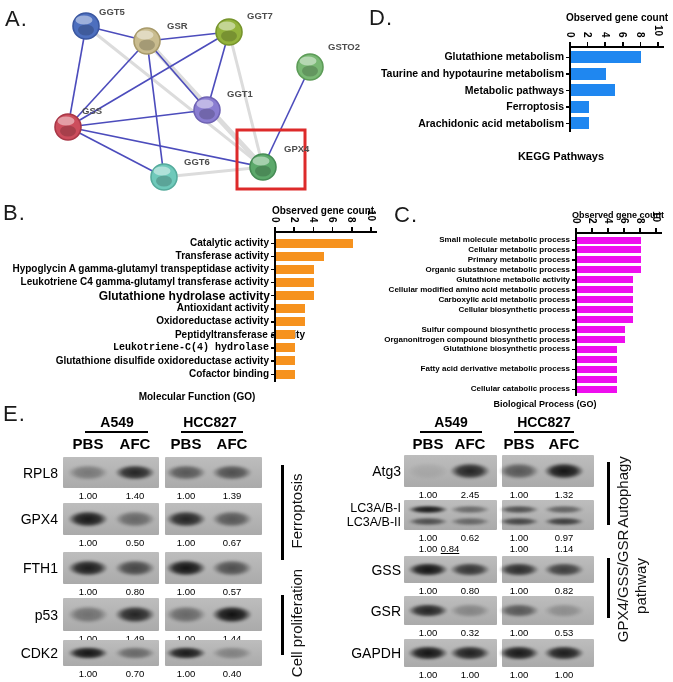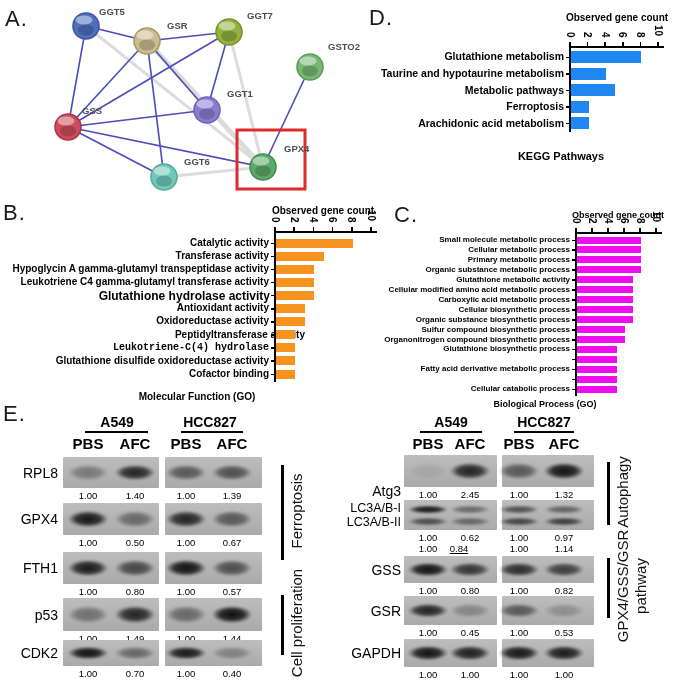--- a/index.html
+++ b/index.html
@@ -214,21 +214,20 @@
       <div class="bar" style="left: 577px; top: 276.3px; width: 56px; height: 7px; background: rgb(238, 14, 238);"></div>
       <div class="cat-label" style="left: 360px; top: 284.79px; width: 210px; font-size: 8px;">Cellular modified amino acid metabolic process</div>
       <div class="cat-tick" style="left: 572px; top: 289.25px; width: 4px;"></div>
       <div class="bar" style="left: 577px; top: 286.25px; width: 56px; height: 7px; background: rgb(238, 14, 238);"></div>
       <div class="cat-label" style="left: 360px; top: 294.74px; width: 210px; font-size: 8px;">Carboxylic acid metabolic process</div>
       <div class="cat-tick" style="left: 572px; top: 299.2px; width: 4px;"></div>
       <div class="bar" style="left: 577px; top: 296.2px; width: 56px; height: 7px; background: rgb(238, 14, 238);"></div>
       <div class="cat-label" style="left: 360px; top: 304.69px; width: 210px; font-size: 8px;">Cellular biosynthetic process</div>
       <div class="cat-tick" style="left: 572px; top: 309.15px; width: 4px;"></div>
       <div class="bar" style="left: 577px; top: 306.15px; width: 56px; height: 7px; background: rgb(238, 14, 238);"></div>
-      <div class="cat-label" style="left: 360px; top: 314.64px; width: 210px; font-size: 8px;">Organic substance biosynthetic process</div>
       <div class="cat-tick" style="left: 572px; top: 319.1px; width: 4px;"></div>
       <div class="bar" style="left: 577px; top: 316.1px; width: 56px; height: 7px; background: rgb(238, 14, 238);"></div>
       <div class="cat-label" style="left: 360px; top: 324.59px; width: 210px; font-size: 8px;">Sulfur compound biosynthetic process</div>
       <div class="cat-tick" style="left: 572px; top: 329.05px; width: 4px;"></div>
       <div class="bar" style="left: 577px; top: 326.05px; width: 48px; height: 7px; background: rgb(238, 14, 238);"></div>
       <div class="cat-label" style="left: 360px; top: 334.54px; width: 210px; font-size: 8px;">Organonitrogen compound biosynthetic process</div>
       <div class="cat-tick" style="left: 572px; top: 339px; width: 4px;"></div>
       <div class="bar" style="left: 577px; top: 336px; width: 48px; height: 7px; background: rgb(238, 14, 238);"></div>
       <div class="cat-label" style="left: 360px; top: 344.49px; width: 210px; font-size: 8px;">Glutathione biosynthetic process</div>
       <div class="cat-tick" style="left: 572px; top: 348.95px; width: 4px;"></div>
@@ -331,21 +330,21 @@
     </div>
   <div class="abs" id="blot-right" style="left:0;top:0;width:673px;height:682px;pointer-events:none">
       <div class="cellline" style="left: 451px; top: 414px;">A549</div>
       <div class="hdr-underline" style="left: 420px; top: 431px; width: 62px;"></div>
       <div class="cellline" style="left: 544px; top: 414px;">HCC827</div>
       <div class="hdr-underline" style="left: 514px; top: 431px; width: 60px;"></div>
       <div class="lane-head" style="left: 428px; top: 435px;">PBS</div>
       <div class="lane-head" style="left: 470px; top: 435px;">AFC</div>
       <div class="lane-head" style="left: 519px; top: 435px;">PBS</div>
       <div class="lane-head" style="left: 564px; top: 435px;">AFC</div>
-      <div class="row-label" style="left: 281px; width: 120px; font-size: 14px; top: 463px; margin-top: 20px;">Atg3</div>
+      <div class="row-label" style="left: 281px; width: 120px; font-size: 14px; top: 463px;">Atg3</div>
       <div class="strip" style="left: 404px; top: 455px; width: 93px; height: 32px;"></div>
       <div class="strip" style="left: 502px; top: 455px; width: 92px; height: 32px;"></div>
       <div class="band" style="left: 406px; top: 462.2px; width: 44px; height: 17.6px; filter: blur(1.3px); background: radial-gradient(closest-side, rgba(8, 8, 8, 0.07) 0%, rgba(8, 8, 8, 0.06) 55%, rgba(8, 8, 8, 0) 92%);"></div>
       <div class="band" style="left: 448px; top: 462.2px; width: 44px; height: 17.6px; filter: blur(1.3px); background: radial-gradient(closest-side, rgba(8, 8, 8, 0.85) 0%, rgba(8, 8, 8, 0.68) 55%, rgba(8, 8, 8, 0) 92%);"></div>
       <div class="band" style="left: 497px; top: 462.2px; width: 44px; height: 17.6px; filter: blur(1.3px); background: radial-gradient(closest-side, rgba(8, 8, 8, 0.55) 0%, rgba(8, 8, 8, 0.44) 55%, rgba(8, 8, 8, 0) 92%);"></div>
       <div class="band" style="left: 542px; top: 462.2px; width: 44px; height: 17.6px; filter: blur(1.3px); background: radial-gradient(closest-side, rgba(8, 8, 8, 0.95) 0%, rgba(8, 8, 8, 0.76) 55%, rgba(8, 8, 8, 0) 92%);"></div>
       <div class="lane-val" style="left: 406px; top: 489px;">1.00</div>
       <div class="lane-val" style="left: 448px; top: 489px;">2.45</div>
       <div class="lane-val" style="left: 497px; top: 489px;">1.00</div>
       <div class="lane-val" style="left: 542px; top: 489px;">1.32</div>
@@ -359,21 +358,21 @@
       <div class="band" style="left: 542px; top: 504.5px; width: 44px; height: 9px; filter: blur(1.3px); background: radial-gradient(closest-side, rgba(8, 8, 8, 0.5) 0%, rgba(8, 8, 8, 0.4) 55%, rgba(8, 8, 8, 0) 92%);"></div>
       <div class="band" style="left: 406px; top: 517.1px; width: 44px; height: 9px; filter: blur(1.3px); background: radial-gradient(closest-side, rgba(8, 8, 8, 0.6) 0%, rgba(8, 8, 8, 0.48) 55%, rgba(8, 8, 8, 0) 92%);"></div>
       <div class="band" style="left: 448px; top: 517.1px; width: 44px; height: 9px; filter: blur(1.3px); background: radial-gradient(closest-side, rgba(8, 8, 8, 0.45) 0%, rgba(8, 8, 8, 0.36) 55%, rgba(8, 8, 8, 0) 92%);"></div>
       <div class="band" style="left: 497px; top: 517.1px; width: 44px; height: 9px; filter: blur(1.3px); background: radial-gradient(closest-side, rgba(8, 8, 8, 0.65) 0%, rgba(8, 8, 8, 0.52) 55%, rgba(8, 8, 8, 0) 92%);"></div>
       <div class="band" style="left: 542px; top: 517.1px; width: 44px; height: 9px; filter: blur(1.3px); background: radial-gradient(closest-side, rgba(8, 8, 8, 0.7) 0%, rgba(8, 8, 8, 0.56) 55%, rgba(8, 8, 8, 0) 92%);"></div>
       <div class="lane-val" style="left: 406px; top: 532px;">1.00</div>
       <div class="lane-val" style="left: 448px; top: 532px;">0.62</div>
       <div class="lane-val" style="left: 497px; top: 532px;">1.00</div>
       <div class="lane-val" style="left: 542px; top: 532px;">0.97</div>
       <div class="lane-val" style="left: 406px; top: 543px;">1.00</div>
-      <div class="lane-val" style="left: 437px; top: 543px; text-decoration: underline;">0.84</div>
+      <div class="lane-val" style="left: 428px; top: 543px; text-decoration: underline;">0.84</div>
       <div class="lane-val" style="left: 497px; top: 543px;">1.00</div>
       <div class="lane-val" style="left: 542px; top: 543px;">1.14</div>
       <div class="row-label" style="left: 281px; width: 120px; font-size: 14px; top: 561.5px;">GSS</div>
       <div class="strip" style="left: 404px; top: 556px; width: 93px; height: 27px;"></div>
       <div class="strip" style="left: 502px; top: 556px; width: 92px; height: 27px;"></div>
       <div class="band" style="left: 406px; top: 562.075px; width: 44px; height: 14.85px; filter: blur(1.3px); background: radial-gradient(closest-side, rgba(8, 8, 8, 0.95) 0%, rgba(8, 8, 8, 0.76) 55%, rgba(8, 8, 8, 0) 92%);"></div>
       <div class="band" style="left: 448px; top: 562.075px; width: 44px; height: 14.85px; filter: blur(1.3px); background: radial-gradient(closest-side, rgba(8, 8, 8, 0.75) 0%, rgba(8, 8, 8, 0.6) 55%, rgba(8, 8, 8, 0) 92%);"></div>
       <div class="band" style="left: 497px; top: 562.075px; width: 44px; height: 14.85px; filter: blur(1.3px); background: radial-gradient(closest-side, rgba(8, 8, 8, 0.8) 0%, rgba(8, 8, 8, 0.64) 55%, rgba(8, 8, 8, 0) 92%);"></div>
       <div class="band" style="left: 542px; top: 562.075px; width: 44px; height: 14.85px; filter: blur(1.3px); background: radial-gradient(closest-side, rgba(8, 8, 8, 0.7) 0%, rgba(8, 8, 8, 0.56) 55%, rgba(8, 8, 8, 0) 92%);"></div>
       <div class="lane-val" style="left: 406px; top: 585px;">1.00</div>
@@ -381,21 +380,21 @@
       <div class="lane-val" style="left: 497px; top: 585px;">1.00</div>
       <div class="lane-val" style="left: 542px; top: 585px;">0.82</div>
       <div class="row-label" style="left: 281px; width: 120px; font-size: 14px; top: 602.5px;">GSR</div>
       <div class="strip" style="left: 404px; top: 596px; width: 93px; height: 29px;"></div>
       <div class="strip" style="left: 502px; top: 596px; width: 92px; height: 29px;"></div>
       <div class="band" style="left: 406px; top: 602.525px; width: 44px; height: 15.95px; filter: blur(1.3px); background: radial-gradient(closest-side, rgba(8, 8, 8, 0.85) 0%, rgba(8, 8, 8, 0.68) 55%, rgba(8, 8, 8, 0) 92%);"></div>
       <div class="band" style="left: 448px; top: 602.525px; width: 44px; height: 15.95px; filter: blur(1.3px); background: radial-gradient(closest-side, rgba(8, 8, 8, 0.28) 0%, rgba(8, 8, 8, 0.22) 55%, rgba(8, 8, 8, 0) 92%);"></div>
       <div class="band" style="left: 497px; top: 602.525px; width: 44px; height: 15.95px; filter: blur(1.3px); background: radial-gradient(closest-side, rgba(8, 8, 8, 0.55) 0%, rgba(8, 8, 8, 0.44) 55%, rgba(8, 8, 8, 0) 92%);"></div>
       <div class="band" style="left: 542px; top: 602.525px; width: 44px; height: 15.95px; filter: blur(1.3px); background: radial-gradient(closest-side, rgba(8, 8, 8, 0.22) 0%, rgba(8, 8, 8, 0.18) 55%, rgba(8, 8, 8, 0) 92%);"></div>
       <div class="lane-val" style="left: 406px; top: 627px;">1.00</div>
-      <div class="lane-val" style="left: 448px; top: 627px;">0.45</div>
+      <div class="lane-val" style="left: 448px; top: 627px;">0.32</div>
       <div class="lane-val" style="left: 497px; top: 627px;">1.00</div>
       <div class="lane-val" style="left: 542px; top: 627px;">0.53</div>
       <div class="row-label" style="left: 281px; width: 120px; font-size: 14px; top: 645px;">GAPDH</div>
       <div class="strip" style="left: 404px; top: 639px; width: 93px; height: 28px;"></div>
       <div class="strip" style="left: 502px; top: 639px; width: 92px; height: 28px;"></div>
       <div class="band" style="left: 406px; top: 645.3px; width: 44px; height: 15.4px; filter: blur(1.3px); background: radial-gradient(closest-side, rgba(8, 8, 8, 0.95) 0%, rgba(8, 8, 8, 0.76) 55%, rgba(8, 8, 8, 0) 92%);"></div>
       <div class="band" style="left: 448px; top: 645.3px; width: 44px; height: 15.4px; filter: blur(1.3px); background: radial-gradient(closest-side, rgba(8, 8, 8, 0.88) 0%, rgba(8, 8, 8, 0.7) 55%, rgba(8, 8, 8, 0) 92%);"></div>
       <div class="band" style="left: 497px; top: 645.3px; width: 44px; height: 15.4px; filter: blur(1.3px); background: radial-gradient(closest-side, rgba(8, 8, 8, 0.92) 0%, rgba(8, 8, 8, 0.74) 55%, rgba(8, 8, 8, 0) 92%);"></div>
       <div class="band" style="left: 542px; top: 645.3px; width: 44px; height: 15.4px; filter: blur(1.3px); background: radial-gradient(closest-side, rgba(8, 8, 8, 0.9) 0%, rgba(8, 8, 8, 0.72) 55%, rgba(8, 8, 8, 0) 92%);"></div>
       <div class="lane-val" style="left: 406px; top: 669px;">1.00</div>

